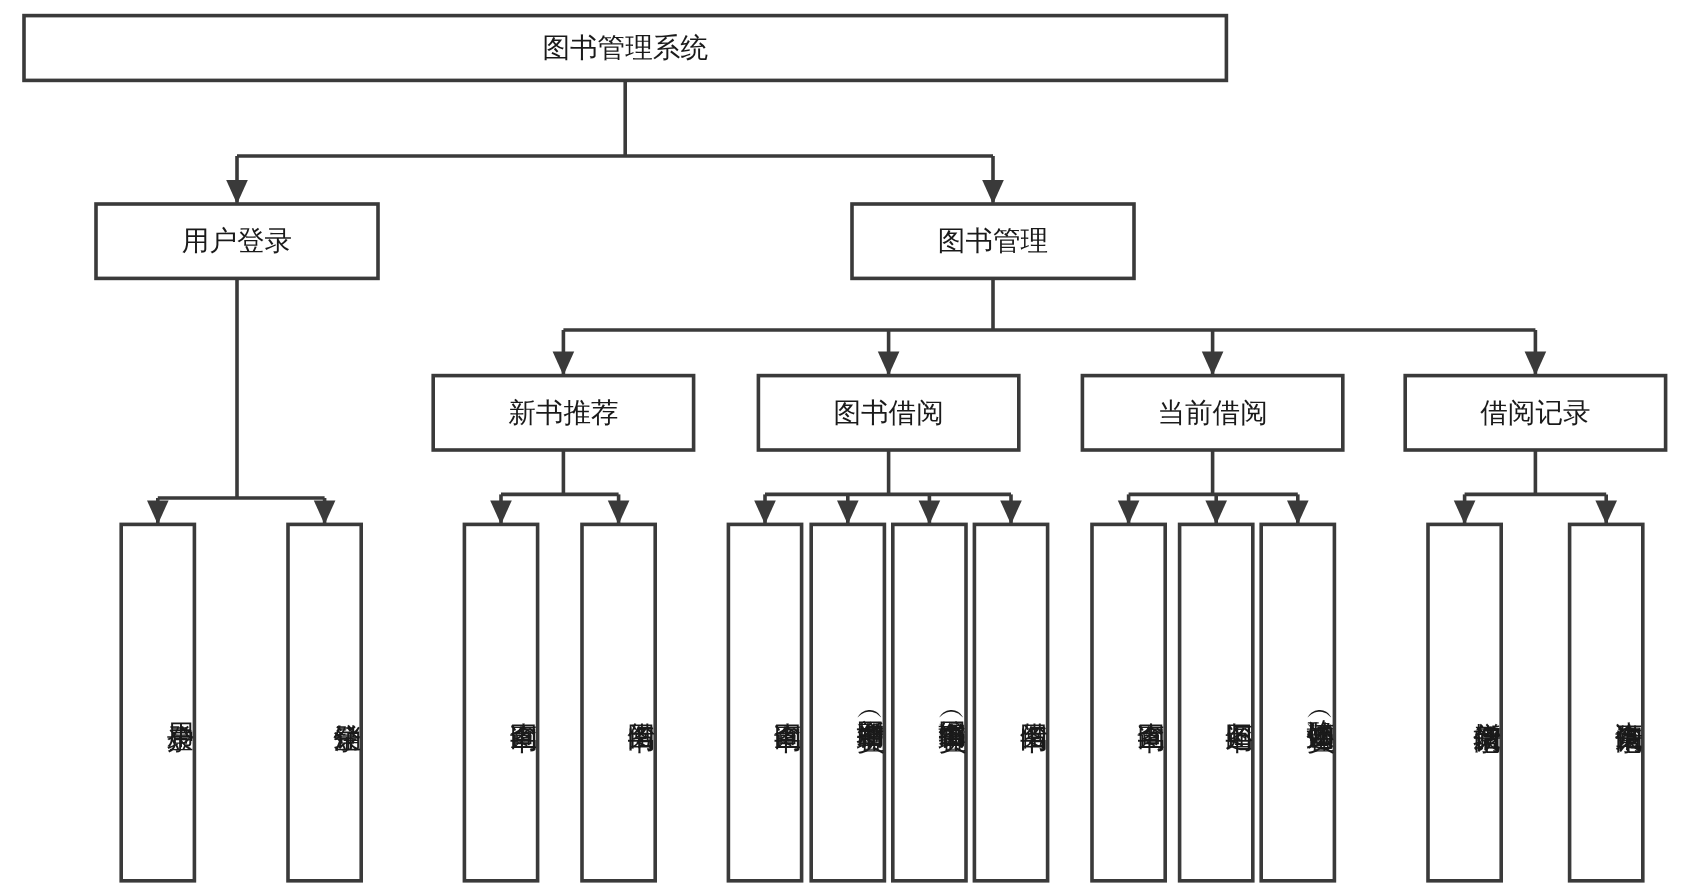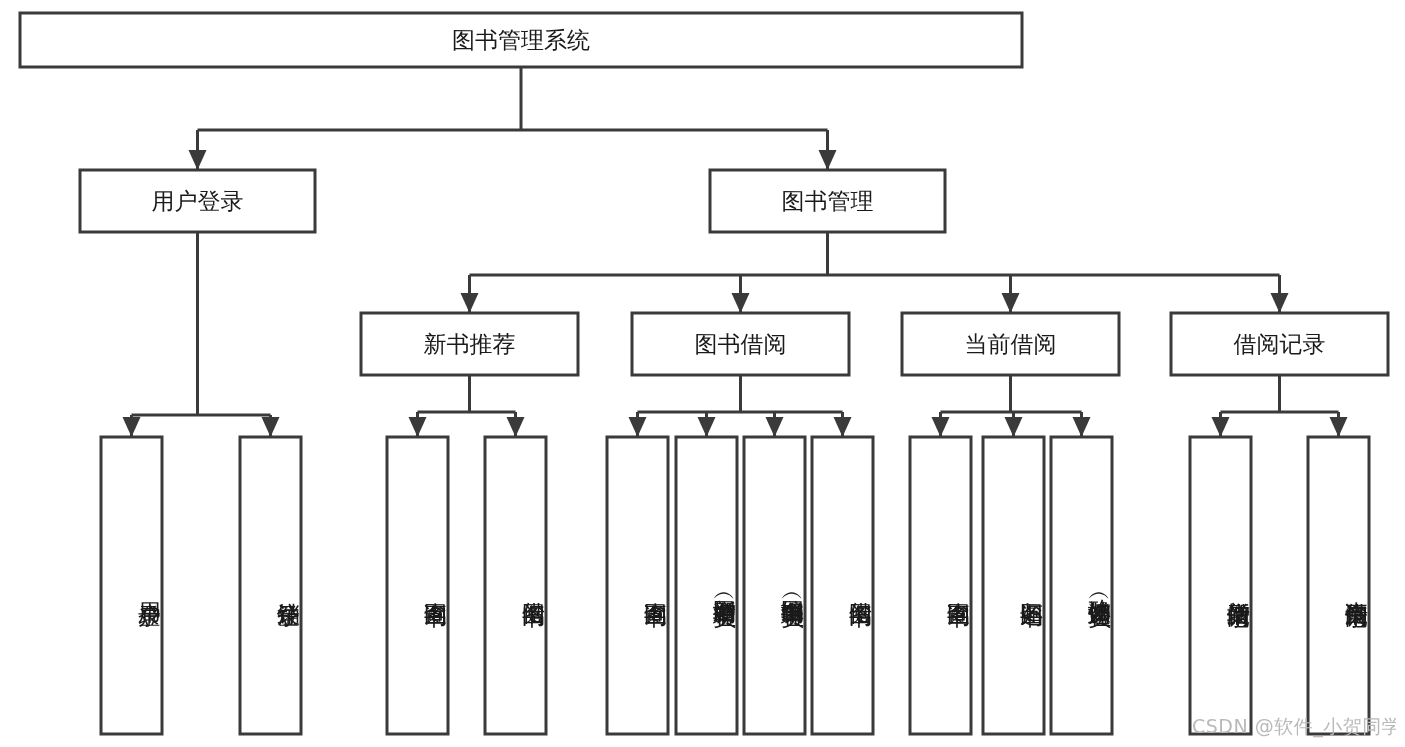--- a/index.html
+++ b/index.html
@@ -171,15 +171,14 @@
       <div class="node-label-v" style="left: 676px; top: 445px; width: 61px; height: 281px; display: flex; align-items: flex-start; justify-content: center;">新增图书（管理员）</div>
       <div class="node-label-v" style="left: 744px; top: 445px; width: 61px; height: 281px; display: flex; align-items: flex-start; justify-content: center;">编辑图书（管理员）</div>
       <div class="node-label-v" style="left: 812px; top: 445px; width: 61px; height: 281px; display: flex; align-items: flex-start; justify-content: center;">借阅图书</div>
       <div class="node-label-v" style="left: 910px; top: 445px; width: 61px; height: 281px; display: flex; align-items: flex-start; justify-content: center;">查询图书</div>
       <div class="node-label-v" style="left: 983px; top: 445px; width: 61px; height: 281px; display: flex; align-items: flex-start; justify-content: center;">归还图书</div>
       <div class="node-label-v" style="left: 1051px; top: 445px; width: 61px; height: 281px; display: flex; align-items: flex-start; justify-content: center;">确认归还（管理员）</div>
       <div class="node-label-v" style="left: 1190px; top: 445px; width: 61px; height: 281px; display: flex; align-items: flex-start; justify-content: center;">新增借阅记录</div>
       <div class="node-label-v" style="left: 1308px; top: 445px; width: 61px; height: 281px; display: flex; align-items: flex-start; justify-content: center;">查询借阅记录</div>
     </div>
 
-  <div class="watermark" style="left: 1192px; top: 714px;">CSDN @软件_小贺同学</div>
 
 </div>
 
 </body></html>

